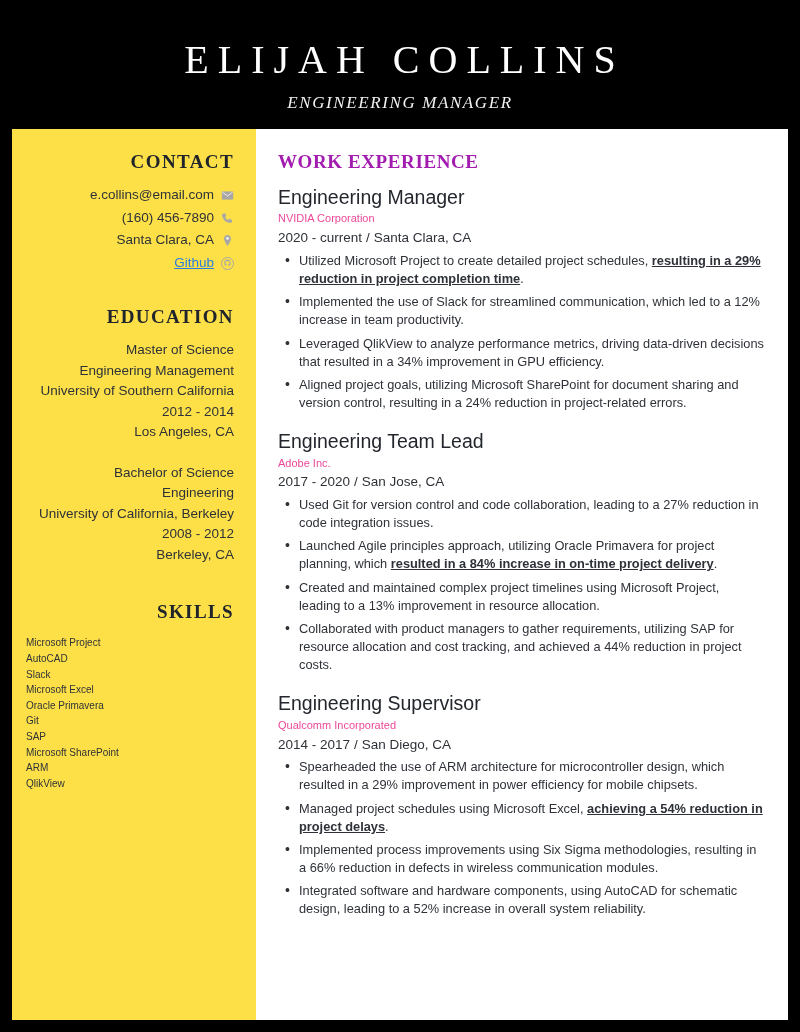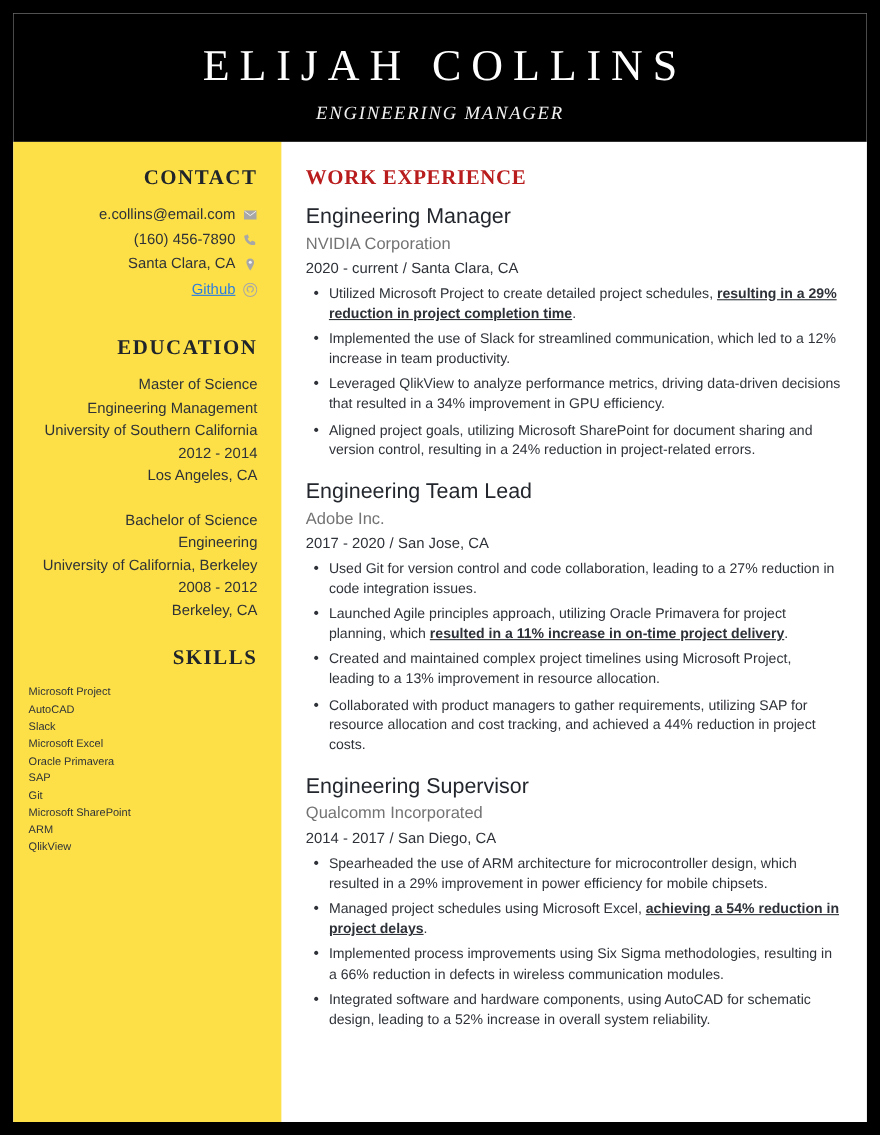--- a/index.html
+++ b/index.html
@@ -83,21 +83,21 @@
   .side-heading {
     font-family: "Liberation Serif", serif;
     font-weight: 700;
     font-size: 19px;
     letter-spacing: 1.4px;
     color: #20242b;
     margin: 0 0 12px 0;
     text-align: right;
   }
   .side-heading.edu { margin-top: 34px; }
-  .side-heading.skills { margin-top: 23px; }
+  .side-heading.skills { margin-top: 36px; }
 
   .contact-row {
     display: flex;
     align-items: center;
     justify-content: flex-end;
     gap: 7px;
     margin-bottom: 3px;
     font-size: 13.5px;
     color: #2e3238;
     line-height: 1.45;
@@ -131,34 +131,34 @@
     line-height: 1.56;
     text-align: left;
   }
 
   
   .main-heading {
     font-family: "Liberation Serif", serif;
     font-weight: 700;
     font-size: 19px;
     letter-spacing: 0.6px;
-    color: #b91c1c;
+    color: #a21caf;
     margin: 0 0 12px 0;
   }
   .job { margin-bottom: 17px; }
   .job-title {
     font-size: 19.5px;
     font-weight: 400;
     color: #23272d;
     margin: 0 0 2px 0;
     line-height: 1.25;
   }
   .job-company {
-    font-size: 15px;
-    color: #737373;
+    font-size: 11px;
+    color: #ec4899;
     margin: 0 0 1px 0;
     line-height: 1.45;
   }
   .job-meta {
     font-size: 13.5px;
     color: #2e3238;
     margin: 0 0 4px 0;
     line-height: 1.45;
   }
   .job-meta .sep { padding: 0 4px; }
@@ -252,22 +252,22 @@
             </div>
           </div>
 
         <h2 class="side-heading skills">SKILLS</h2>
         <div id="skills-list">
             <div class="skill-line">Microsoft Project</div>
             <div class="skill-line">AutoCAD</div>
             <div class="skill-line">Slack</div>
             <div class="skill-line">Microsoft Excel</div>
             <div class="skill-line">Oracle Primavera</div>
+            <div class="skill-line">Git</div>
             <div class="skill-line">SAP</div>
-            <div class="skill-line">Git</div>
             <div class="skill-line">Microsoft SharePoint</div>
             <div class="skill-line">ARM</div>
             <div class="skill-line">QlikView</div>
           </div>
 
       </aside>
 
       <section class="main">
         <h2 class="main-heading">WORK EXPERIENCE</h2>
         <div id="job-list">
@@ -281,21 +281,21 @@
                 <li><span>Leveraged QlikView to analyze performance metrics, driving data-driven decisions that resulted in a 34% improvement in GPU efficiency.</span></li>
                 <li><span>Aligned project goals, utilizing Microsoft SharePoint for document sharing and version control, resulting in a 24% reduction in project-related errors.</span></li>
               </ul>
             </div>
             <div class="job">
               <div class="job-title">Engineering Team Lead</div>
               <div class="job-company">Adobe Inc.</div>
               <div class="job-meta"><span>2017 - 2020</span><span class="sep">/</span><span>San Jose, CA</span></div>
               <ul class="bullets">
                 <li><span>Used Git for version control and code collaboration, leading to a 27% reduction in code integration issues.</span></li>
-                <li><span>Launched Agile principles approach, utilizing Oracle Primavera for project planning, which </span><b>resulted in a 11% increase in on-time project delivery</b><span>.</span></li>
+                <li><span>Launched Agile principles approach, utilizing Oracle Primavera for project planning, which </span><b>resulted in a 84% increase in on-time project delivery</b><span>.</span></li>
                 <li><span>Created and maintained complex project timelines using Microsoft Project, leading to a 13% improvement in resource allocation.</span></li>
                 <li><span>Collaborated with product managers to gather requirements, utilizing SAP for resource allocation and cost tracking, and achieved a 44% reduction in project costs.</span></li>
               </ul>
             </div>
             <div class="job">
               <div class="job-title">Engineering Supervisor</div>
               <div class="job-company">Qualcomm Incorporated</div>
               <div class="job-meta"><span>2014 - 2017</span><span class="sep">/</span><span>San Diego, CA</span></div>
               <ul class="bullets">
                 <li><span>Spearheaded the use of ARM architecture for microcontroller design, which resulted in a 29% improvement in power efficiency for mobile chipsets.</span></li>

